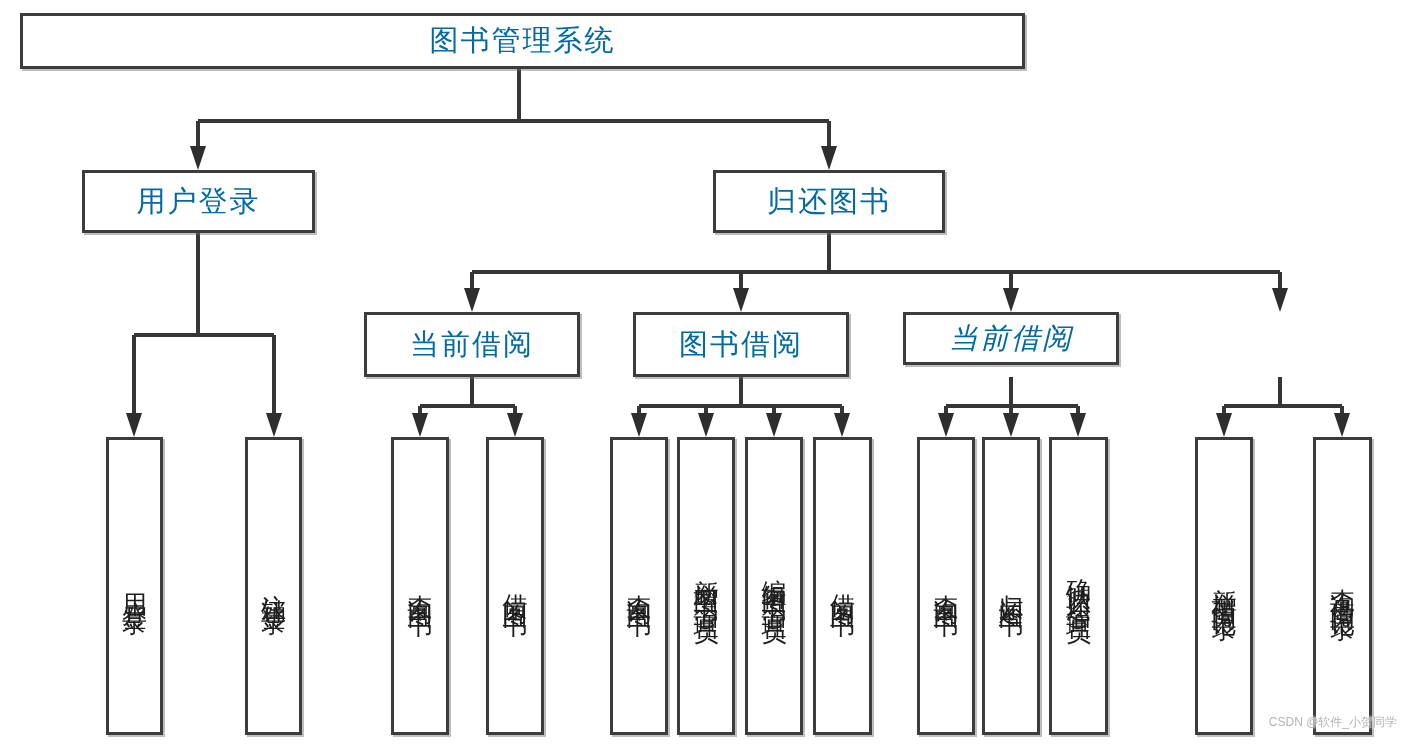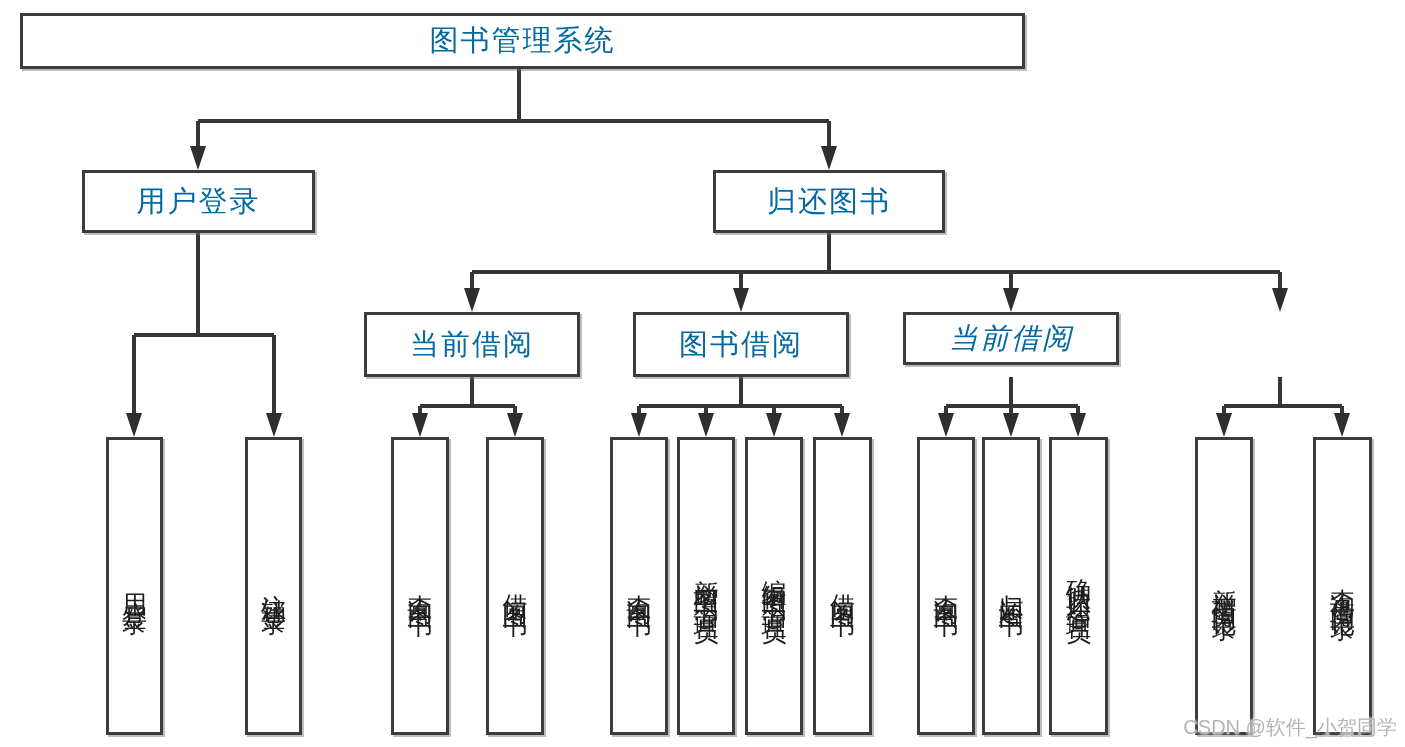--- a/index.html
+++ b/index.html
@@ -15,21 +15,21 @@
     border:3px solid #3c3c3c; box-shadow:2px 2px 0 rgba(110,110,110,0.45);
     display:flex; align-items:center; justify-content:center; color:#1e1e1e;
   }
   .h-label { font-size:29px; letter-spacing:2px; color:#0369a1; white-space:nowrap; }
   .v-label {
     writing-mode:vertical-rl; text-orientation:mixed;
     font-size:25px; letter-spacing:6px; line-height:1; color:#1e1e1e;
   }
   .watermark {
     position:absolute; z-index:3; right:8px; top:714px;
-    font-size:20px; color:#b4b4b4; white-space:nowrap;
+    font-size:12px; color:#b4b4b4; white-space:nowrap;
     text-shadow:0 0 3px #ffffff, 0 0 3px #ffffff;
   }
 </style>
 </head>
 <body>
 
 <div class="page">
 
   <svg class="connectors" width="1405" height="747" viewBox="0 0 1405 747">
 

